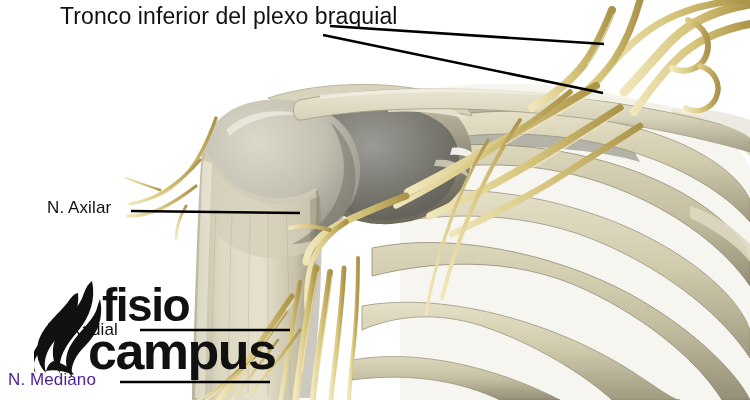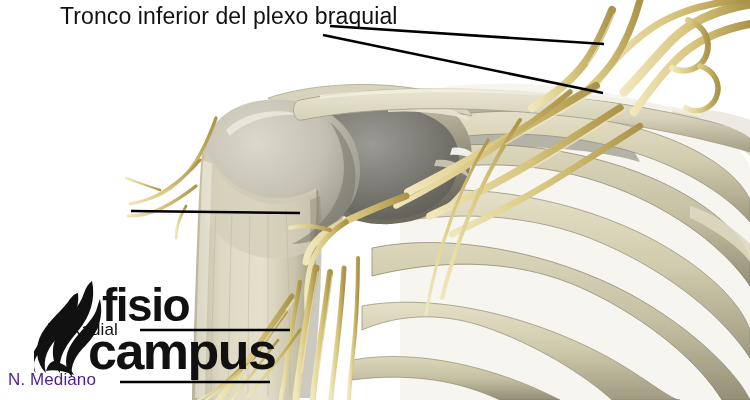--- a/index.html
+++ b/index.html
@@ -275,20 +275,21 @@
         <line x1="330" y1="26" x2="604" y2="44" stroke-width="2.6" stroke="#000000"></line>
         <line x1="323" y1="35" x2="603" y2="93" stroke-width="2.6" stroke="#000000"></line>
         <line x1="131" y1="211" x2="300" y2="213" stroke-width="2.6" stroke="#000000"></line>
         <line x1="140" y1="330" x2="290" y2="330" stroke-width="2.4" stroke="#000000"></line>
         <line x1="120" y1="382" x2="270" y2="382" stroke-width="2.4" stroke="#000000"></line>
       </g>
   </svg>
 
   <div class="label-text" id="lbl-tronco" style="left: 60px; top: 3px; font-size: 23px; color: rgb(17, 17, 17);">Tronco inferior del plexo braquial</div>
 
+  <div class="label-text" id="lbl-axilar" style="left: 47px; top: 198px; font-size: 17px; color: rgb(17, 17, 17);">N. Axilar</div>
 
   <div class="label-text" id="lbl-radial" style="left: 47px; top: 320px; font-size: 17px; color: rgb(17, 17, 17);">N. Radial</div>
 
   <div class="label-text" id="lbl-mediano" style="left: 8px; top: 370px; font-size: 17px; color: #4c1d95;">N. Mediano</div>
 
   <svg id="watermark" viewBox="0 0 250 110">
 
     <g fill="#111111">
       <path d="M58 4 C 62 22, 56 40, 44 54 C 32 68, 24 80, 26 96
                C 18 86, 16 70, 24 56 C 32 42, 46 30, 50 16 C 52 10, 55 6, 58 4 Z"></path>

